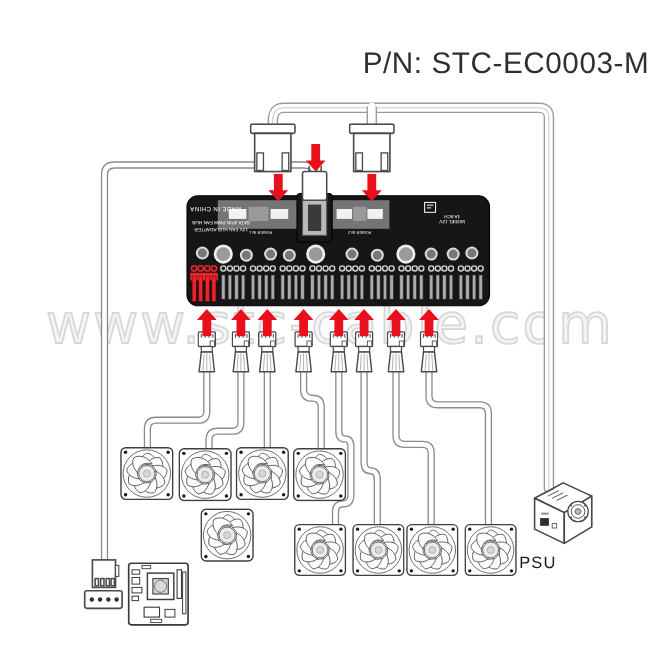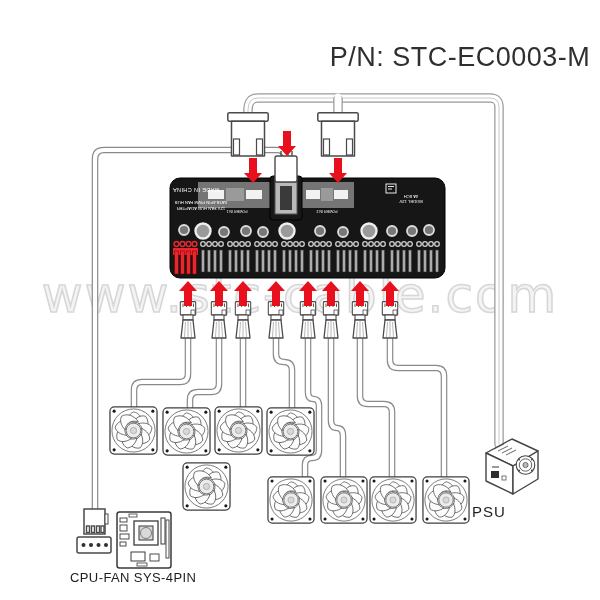--- a/index.html
+++ b/index.html
@@ -401,14 +401,13 @@
   </svg>
 
   <div class="pcbtxt pcb-made">MADE IN CHINA</div>
   <div class="pcbtxt pcb-l1">SATA 4PIN PWM FAN HUB</div>
   <div class="pcbtxt pcb-l2">12V FAN HUB ADAPTER</div>
   <div class="pcbtxt pcb-r">MODEL 12V 4A 8CH</div>
   <div class="pcbtxt pcb-in1">POWER IN 1</div>
   <div class="pcbtxt pcb-in2">POWER IN 2</div>
 
   <div class="lbl lbl-psu">PSU</div>
-  <div class="lbl lbl-cpufan">CPU-FAN SYS-4PIN</div>
 </div>
 
 </body></html>

